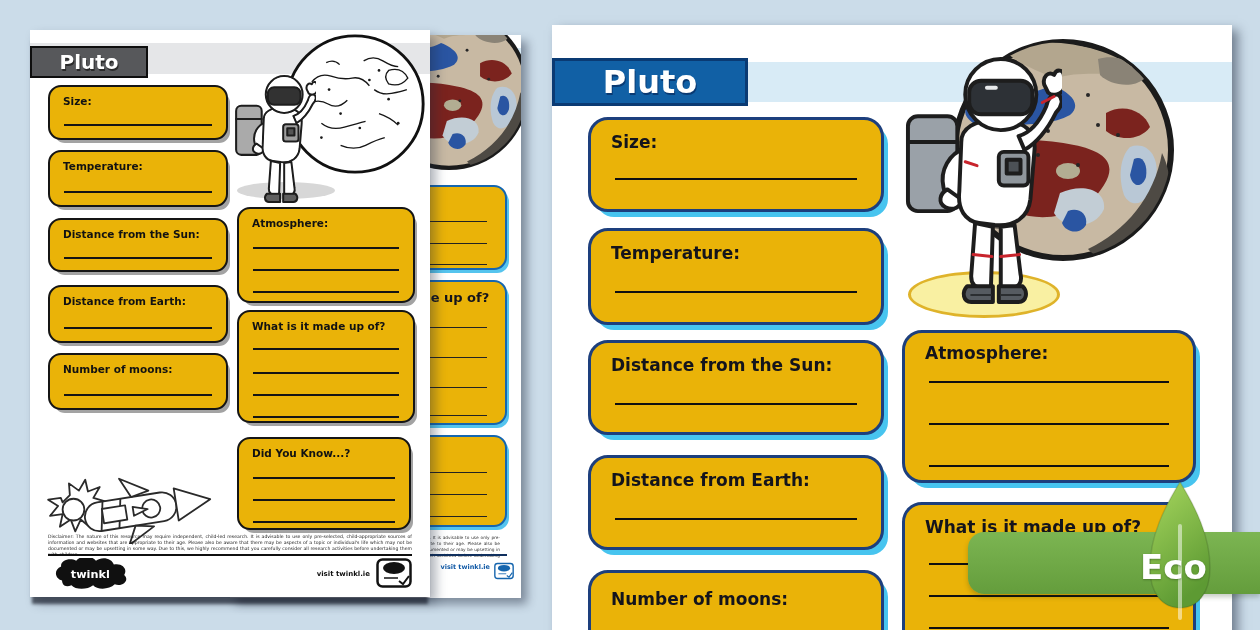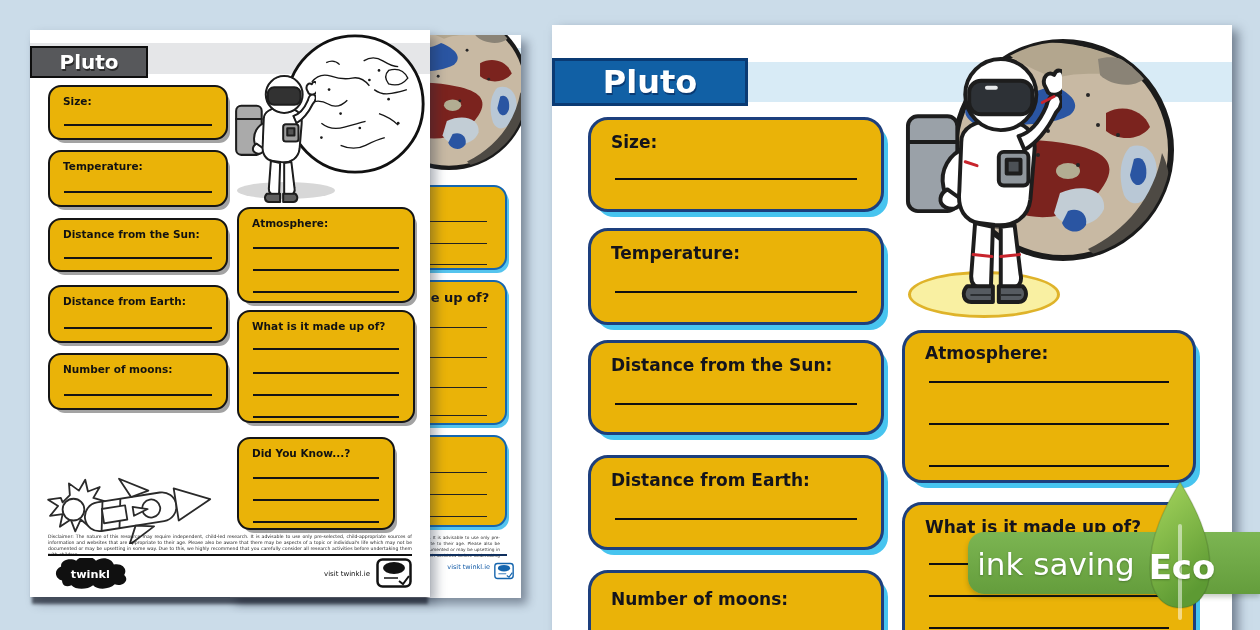--- a/index.html
+++ b/index.html
@@ -26,29 +26,29 @@
   .band-bw{position:absolute;left:0;right:0;top:13px;height:31px;background:#e5e6e8}
   .band-c{position:absolute;left:0;right:0;top:37px;height:40px;background:#d8ebf6}
   .banner-bw{position:absolute;left:0;top:16px;width:118px;height:32px;background:#57585b;
     border:2px solid #0e0e0e;color:#fff;font-weight:bold;font-size:20px;text-align:center;line-height:28px;
     text-shadow:1px 2px 0 #2a2a2a}
   .banner-c{position:absolute;left:0;top:33px;width:196px;height:48px;background:#1160a5;
     border:3px solid #0a3a73;color:#fff;font-weight:bold;font-size:32px;text-align:center;line-height:42px;
     text-shadow:1px 2px 0 #0a3a73}
   .disc{position:absolute;font-size:4.6px;line-height:6px;color:#1c1c1c;text-align:justify}
   .divid{position:absolute;border-top:2.5px solid #101010}
-  .visit{position:absolute;font-weight:normal;font-size:7px;color:#101010;text-align:right}
+  .visit{position:absolute;font-weight:bold;font-size:7px;color:#101010;text-align:right}
   .visit-b{color:#1059a6;font-size:6.5px}
   .bwfilter{filter:grayscale(1) brightness(1.06) contrast(1.02)}
   .eco-band{position:absolute;left:968px;top:532px;width:292px;height:62px;z-index:8;
     background:linear-gradient(180deg,#7cb552,#649d3c);border-radius:16px 0 0 16px;
     box-shadow:0 3px 5px rgba(30,50,20,.25)}
   .ink-text{position:absolute;left:972px;top:546px;width:168px;text-align:center;z-index:9;
     font-size:31px;color:#fff;text-shadow:0 1px 2px rgba(40,70,25,.4)}
-  .eco-text{position:absolute;left:1140px;top:547px;width:84px;text-align:center;z-index:11;
+  .eco-text{position:absolute;left:1140px;top:547px;width:84px;z-index:11;
     font-size:34px;font-weight:bold;color:#fff;text-shadow:0 1px 2px rgba(40,70,25,.45)}
   .leaf{position:absolute;left:1142px;top:480px;width:76px;height:142px;z-index:10}
   .ellipse{position:absolute;border-radius:50%}
   svg{display:block}
 </style>
 </head>
 <body>
 
 <div class="canvas">
 
@@ -192,21 +192,21 @@
       <div class="wl" style="top:60px"></div>
       <div class="wl" style="top:82px"></div>
     </div>
     <div class="fbox bwbox" style="left:207px;top:280px;width:178px;height:113px">
       <div class="bwlab">What is it made up of?</div>
       <div class="wl" style="top:36px"></div>
       <div class="wl" style="top:60px"></div>
       <div class="wl" style="top:82px"></div>
       <div class="wl" style="top:104px"></div>
     </div>
-    <div class="fbox bwbox" style="left:207px;top:407px;width:158px;height:93px">
+    <div class="fbox bwbox" style="left:207px;top:407px;width:174px;height:93px">
       <div class="bwlab">Did You Know...?</div>
       <div class="wl" style="top:38px"></div>
       <div class="wl" style="top:60px"></div>
       <div class="wl" style="top:82px"></div>
     </div>
 
     <svg class="abs" style="left:14px;top:438px" width="182" height="76" viewBox="0 0 200 84">
       <g fill="#fff" stroke="#2a2a2a" stroke-width="2" stroke-linejoin="round">
         <path d="M20,38 l8,-8 -1,-13 11,8 7,-12 3,13 13,-5 -7,12 13,4 -12,6 9,11 -14,-2 1,14 -11,-9 -6,13 -5,-13 -12,8 3,-14 -14,2 9,-11 -11,-7 14,-2 Z"></path>
         <circle cx="32" cy="46" r="12"></circle>
@@ -334,21 +334,20 @@
     </div>
     <div class="fbox cbox" style="left:350px;top:477px;width:294px;height:165px">
       <div class="clab" style="top:12px">What is it made up of?</div>
       <div class="cl" style="top:58px"></div>
       <div class="cl" style="top:90px"></div>
       <div class="cl" style="top:122px"></div>
     </div>
   </div>
 
   <div class="eco-band"></div>
-  <div class="ink-text">ink saving</div>
   <svg class="leaf" viewBox="0 0 76 142">
     <defs>
       <linearGradient id="lg" x1="0" y1="0" x2="0.4" y2="1">
         <stop offset="0" stop-color="#a8d75e"></stop>
           <stop offset="1" stop-color="#5d9a33"></stop>
       </linearGradient>
     </defs>
     <path d="M38,2 C22,28 8,56 8,88 C8,114 21,128 38,128 C55,128 68,114 68,88 C68,56 54,28 38,2 Z" fill="url(#lg)" stroke="rgba(0,0,0,0.12)" stroke-width="1.5"></path>
     <line x1="38" y1="46" x2="38" y2="138" stroke="rgba(255,255,255,0.5)" stroke-width="4" stroke-linecap="round"></line>
   </svg>

